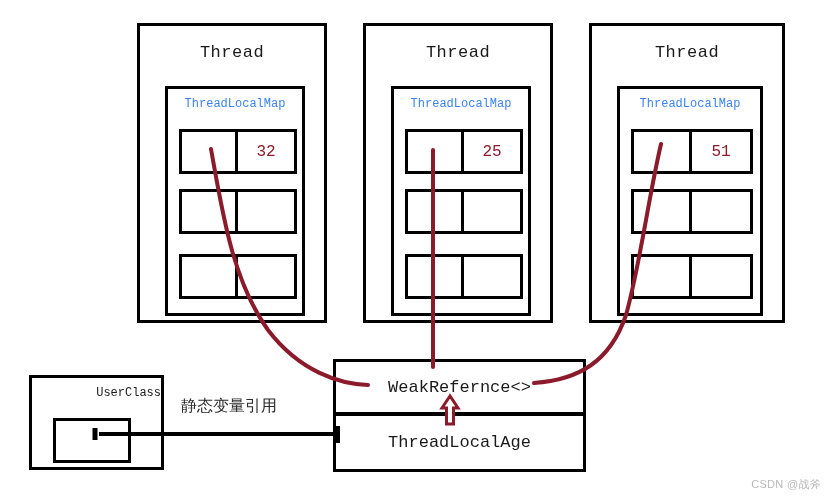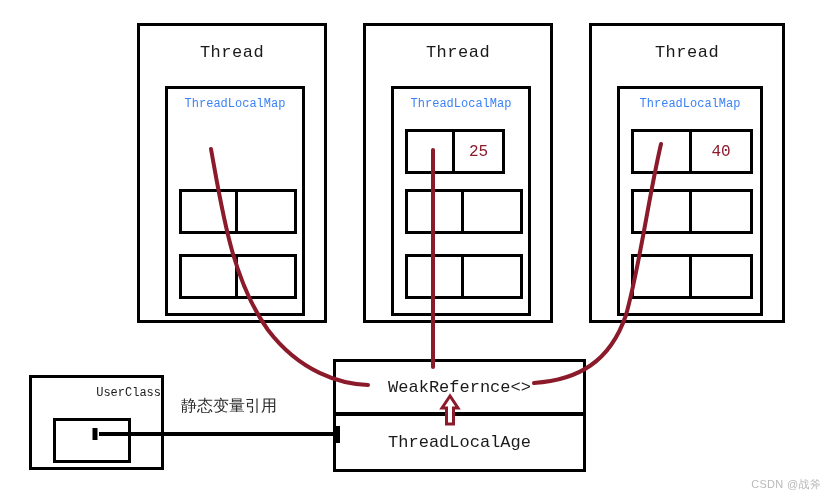--- a/index.html
+++ b/index.html
@@ -141,57 +141,61 @@
 </style>
 </head>
 <body>
 
 <div id="stage">
 
   <div class="box thread-box" style="left:137px; top:23px; width:190px; height:300px;">
     <div class="thread-title" style="top:17px;">Thread</div>
     <div class="map-box" style="left:25px; top:60px; width:140px; height:230px;">
       <div class="map-title" style="top:8px;">ThreadLocalMap</div>
+      <div class="entry-row" style="left:11px; top:40px; width:118px; height:45px;">
+        <div class="entry-cell left"></div>
+        <div class="entry-cell">32</div>
+      </div>
       <div class="entry-row" style="left:11px; top:100px; width:118px; height:45px;">
         <div class="entry-cell left"></div>
         <div class="entry-cell"></div>
       </div>
       <div class="entry-row" style="left:11px; top:165px; width:118px; height:45px;">
         <div class="entry-cell left"></div>
         <div class="entry-cell"></div>
       </div>
     </div>
   </div>
 
   <div class="box thread-box" style="left:363px; top:23px; width:190px; height:300px;">
     <div class="thread-title" style="top:17px;">Thread</div>
     <div class="map-box" style="left:25px; top:60px; width:140px; height:230px;">
       <div class="map-title" style="top:8px;">ThreadLocalMap</div>
-      <div class="entry-row" style="left:11px; top:40px; width:100px; height:45px;">
+      <div class="entry-row" style="left:11px; top:40px; width:118px; height:45px;">
         <div class="entry-cell left"></div>
         <div class="entry-cell">25</div>
       </div>
       <div class="entry-row" style="left:11px; top:100px; width:118px; height:45px;">
         <div class="entry-cell left"></div>
         <div class="entry-cell"></div>
       </div>
       <div class="entry-row" style="left:11px; top:165px; width:118px; height:45px;">
         <div class="entry-cell left"></div>
         <div class="entry-cell"></div>
       </div>
     </div>
   </div>
 
   <div class="box thread-box" style="left:589px; top:23px; width:196px; height:300px;">
     <div class="thread-title" style="top:17px;">Thread</div>
     <div class="map-box" style="left:25px; top:60px; width:146px; height:230px;">
       <div class="map-title" style="top:8px;">ThreadLocalMap</div>
       <div class="entry-row" style="left:11px; top:40px; width:122px; height:45px;">
         <div class="entry-cell left"></div>
-        <div class="entry-cell">40</div>
+        <div class="entry-cell">51</div>
       </div>
       <div class="entry-row" style="left:11px; top:100px; width:122px; height:45px;">
         <div class="entry-cell left"></div>
         <div class="entry-cell"></div>
       </div>
       <div class="entry-row" style="left:11px; top:165px; width:122px; height:45px;">
         <div class="entry-cell left"></div>
         <div class="entry-cell"></div>
       </div>
     </div>

